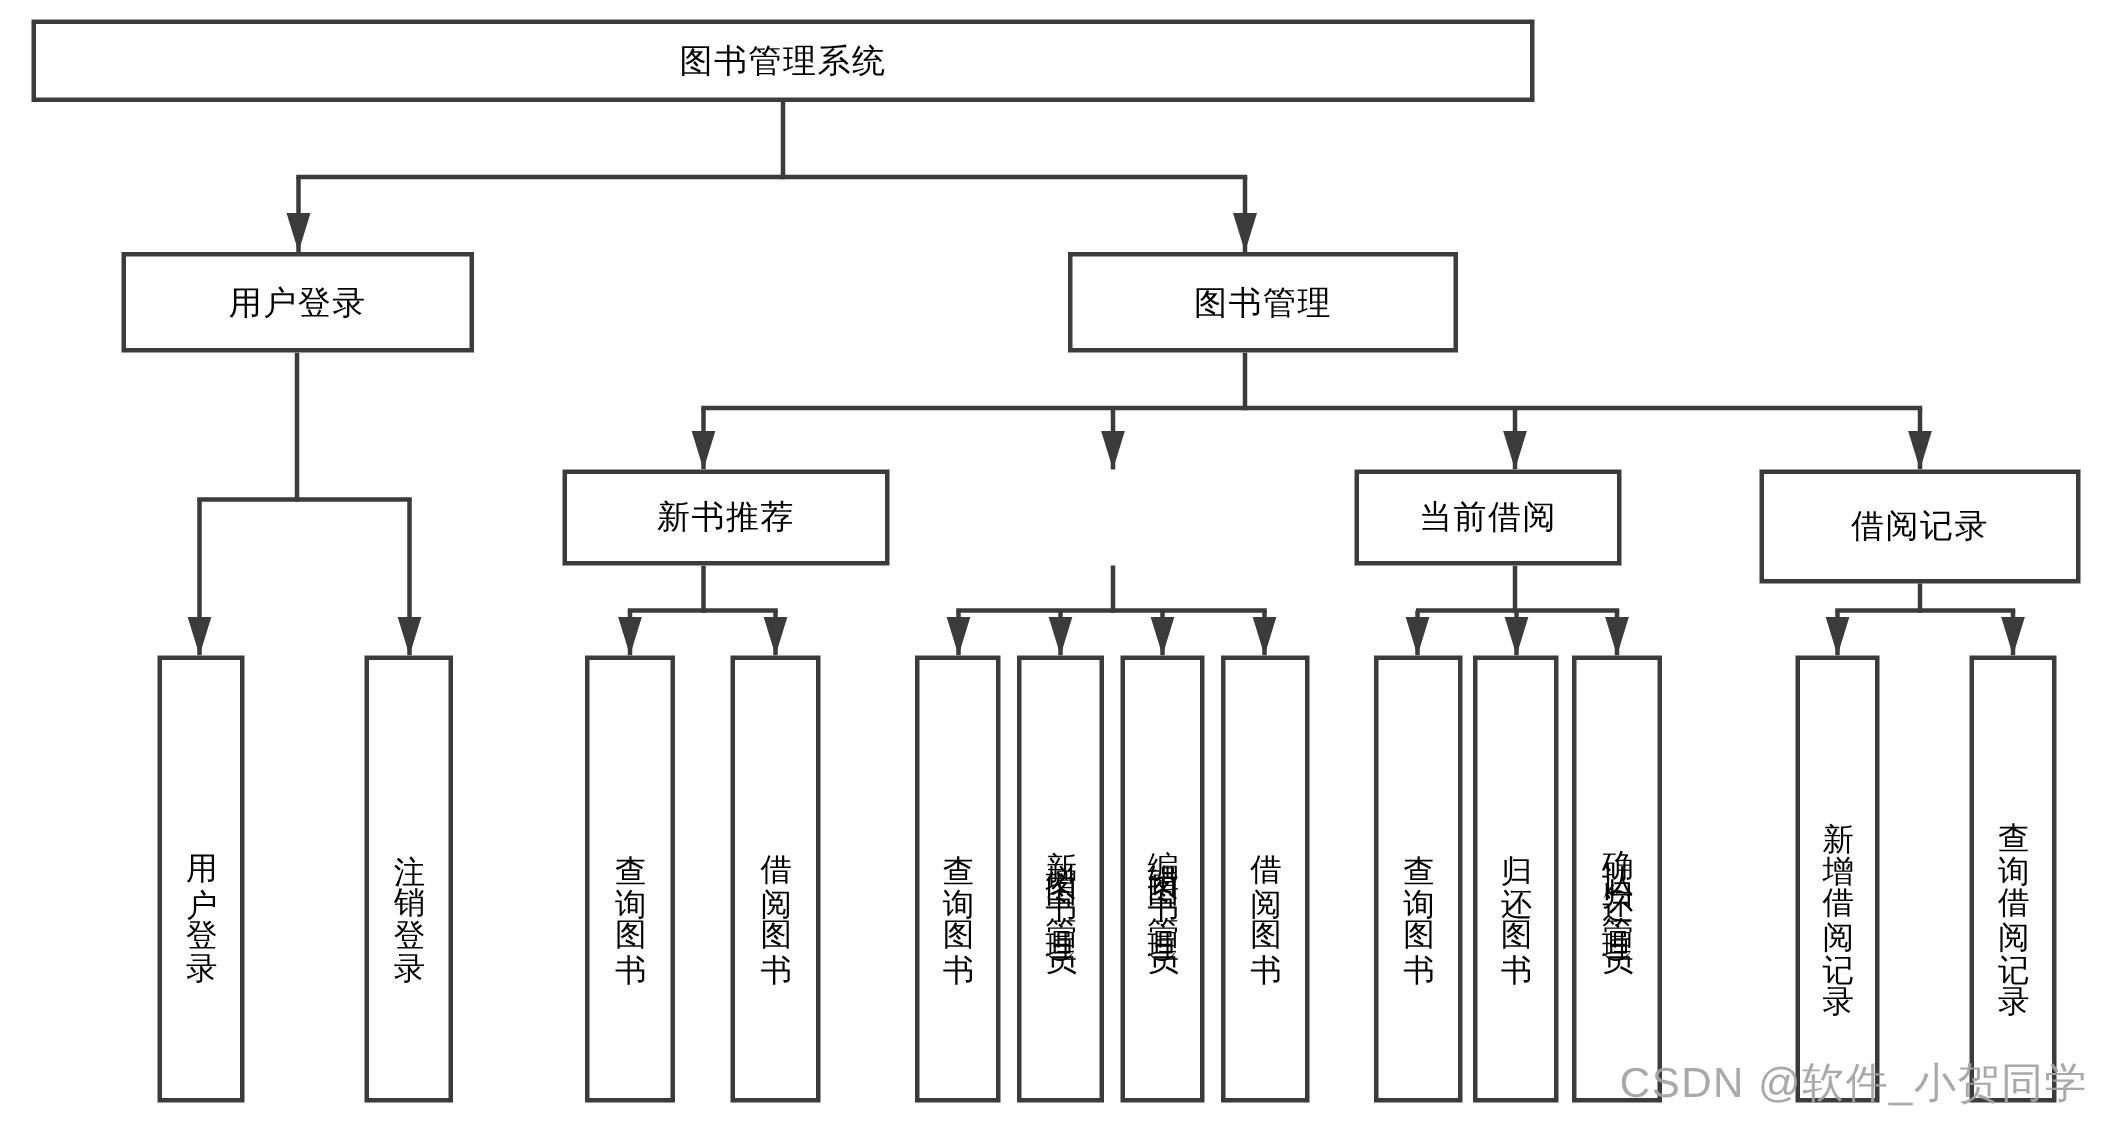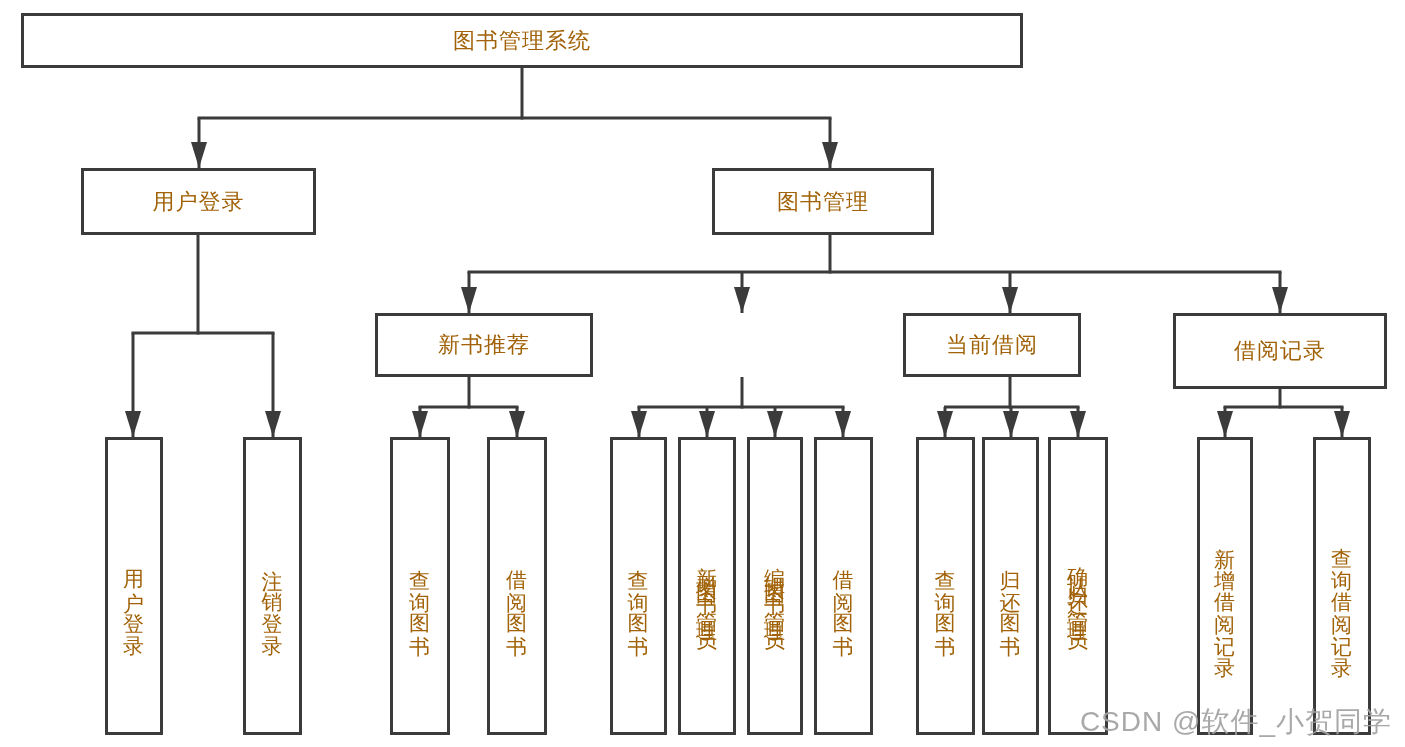--- a/index.html
+++ b/index.html
@@ -8,21 +8,21 @@
     background:#ffffff;
     font-family:"Liberation Sans", sans-serif;
   }
   .canvas { position:absolute; left:0; top:0; width:1405px; height:747px; }
   svg.connectors { position:absolute; left:0; top:0; z-index:1; }
   svg.connectors line { stroke:#3b3b3b; stroke-width:3; }
   .node {
     position:absolute; box-sizing:border-box; z-index:2;
     background:#ffffff; border:3px solid #3b3b3b;
     display:flex; align-items:center; justify-content:center;
-    color:#a16207;
+    color:#000000;
   }
   .node-h .label { font-size:22px; letter-spacing:1px; white-space:nowrap; }
   .node-v .label {
     writing-mode:vertical-rl; text-orientation:mixed;
     font-size:21px; line-height:1; white-space:nowrap;
   }
   .v-loose { letter-spacing:22px; padding-top:22px; }
   .v-tight { letter-spacing:9px;  padding-top:9px; }
   .watermark {
     position:absolute; right:13px; bottom:6px; z-index:5;
@@ -83,21 +83,21 @@
     <line x1="1342" y1="407" x2="1342" y2="437" marker-end="url(#ah)"></line>
   </svg>
 
   <div class="node node-h" style="left:21px;top:13px;width:1002px;height:55px">
     <span class="label">图书管理系统</span>
   </div>
 
   <div class="node node-h" style="left:81px;top:168px;width:235px;height:67px">
     <span class="label">用户登录</span>
   </div>
-  <div class="node node-h" style="left:712px;top:168px;width:222px;height:67px">
+  <div class="node node-h" style="left:712px;top:168px;width:260px;height:67px">
     <span class="label">图书管理</span>
   </div>
 
   <div class="node node-h" style="left:375px;top:313px;width:218px;height:64px">
     <span class="label">新书推荐</span>
   </div>
   <div class="node node-h" style="left:903px;top:313px;width:178px;height:64px">
     <span class="label">当前借阅</span>
   </div>
   <div class="node node-h" style="left:1173px;top:313px;width:214px;height:76px">

